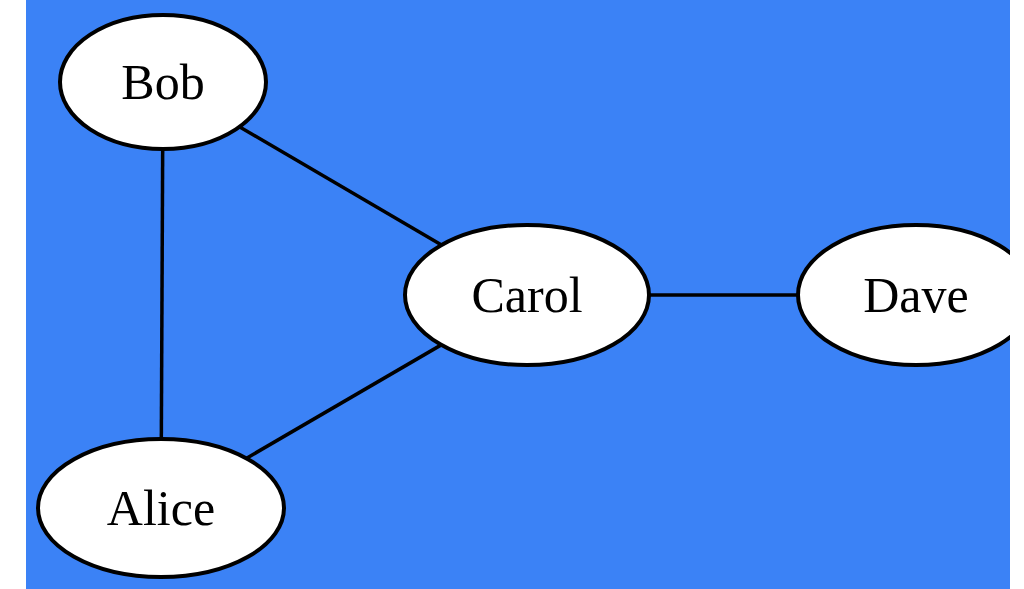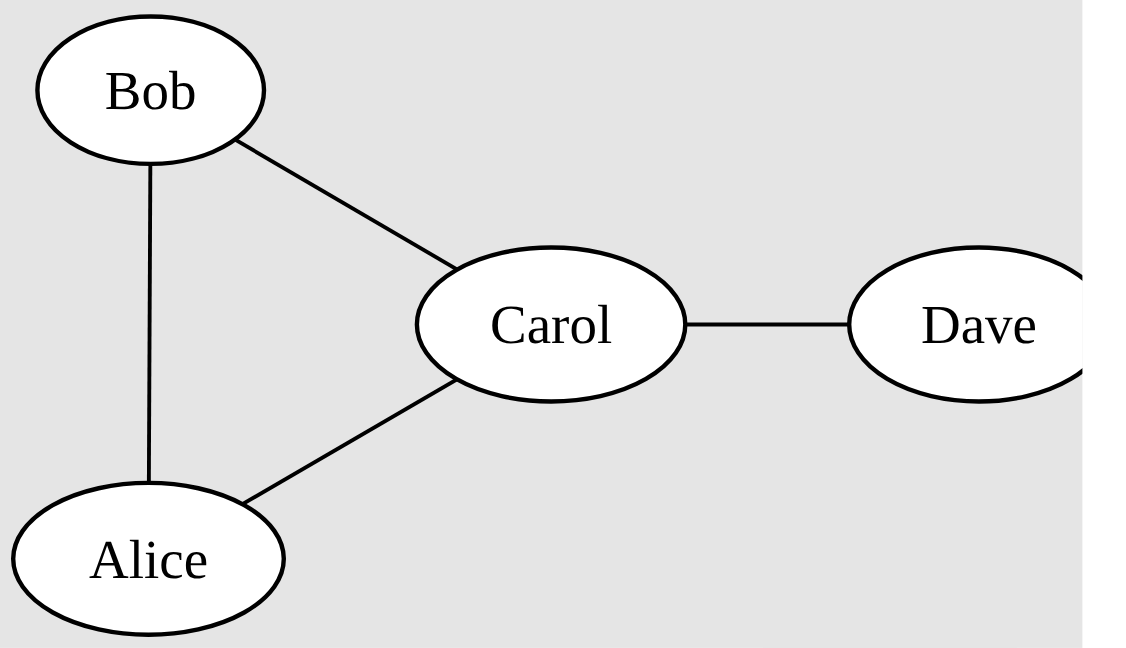--- a/index.html
+++ b/index.html
@@ -3,23 +3,24 @@
 <meta charset="utf-8">
 <style>
   html, body {
     margin: 0;
     padding: 0;
     background: #ffffff;
   }
   .stage {
     width: 984px;
     height: 589px;
-    background: #e5e5e5;
+    background: #3b82f6;
     position: relative;
     overflow: hidden;
+    margin-left: 26px;
   }
   svg.graph {
     display: block;
     width: 1024px;
     height: 589px;
   }
   .node-label {
     font-family: "Liberation Serif", "DejaVu Serif", serif;
   }
 </style>

